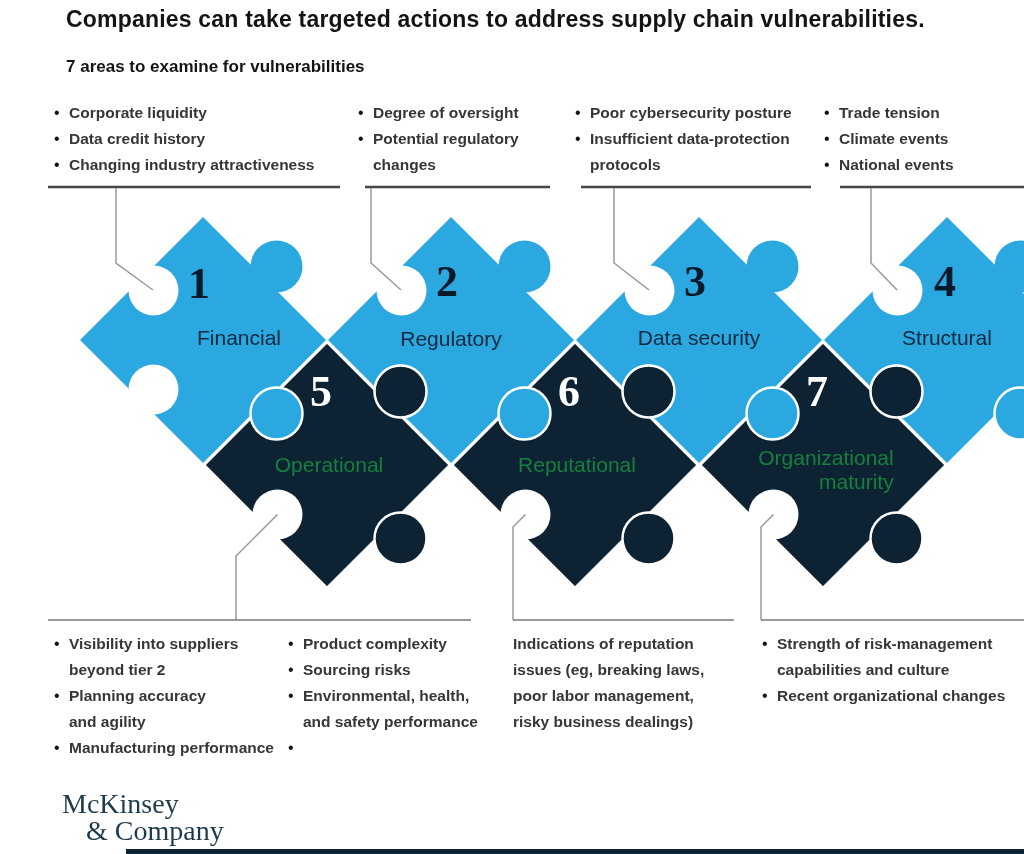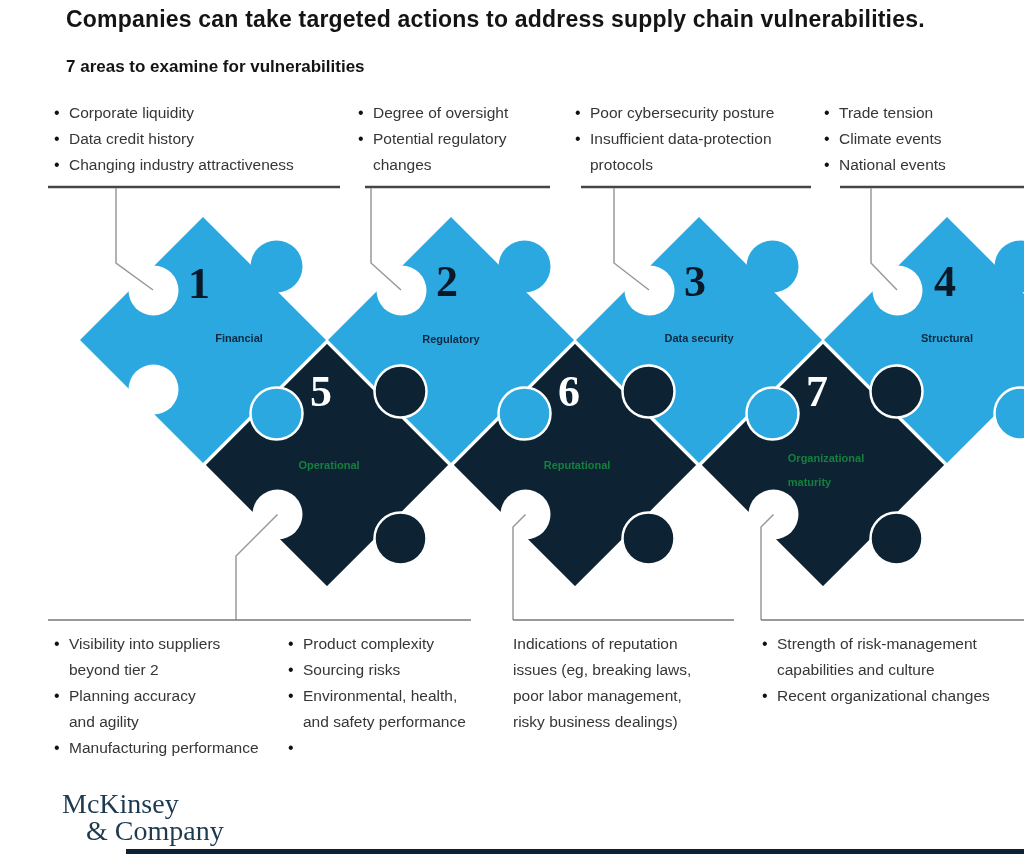--- a/index.html
+++ b/index.html
@@ -4,26 +4,26 @@
 <style>
   html,body{margin:0;padding:0;background:#ffffff;}
   .canvas{position:relative;width:1024px;height:854px;background:#fff;overflow:hidden;
           font-family:"Liberation Sans",sans-serif;color:#363636;margin-left:48px;}
   .abs{position:absolute;}
   .title{left:18px;top:6px;font-size:23px;font-weight:700;color:#141414;letter-spacing:.2px;}
   .subtitle{left:18px;top:57px;font-size:17px;font-weight:700;color:#141414;}
   .list{font-size:15.5px;line-height:26px;color:#363636;}
   .li{display:flex;align-items:flex-start;}
   .blt{width:15px;flex:0 0 15px;font-size:16px;color:#111;}
-  .txt{white-space:pre-line;}
+  .txt{white-space:pre-line;font-weight:bold;}
   .pnum{font-family:"Liberation Serif",serif;font-weight:700;font-size:44px;
         transform:translate(-50%,-50%);line-height:1;}
   .pnum.blue{color:#081a29;}
   .pnum.dark{color:#ffffff;}
-  .plab{font-size:11px;transform:translate(-50%,-50%);text-align:left;white-space:pre-line;line-height:24px;font-weight:bold;}
+  .plab{font-size:21px;transform:translate(-50%,-50%);text-align:right;white-space:pre-line;line-height:24px;}
   .plab.blue{color:#0d2940;}
   .plab.dark{color:#15803d;}
   .logo{font-family:"Liberation Serif",serif;color:#1d3a4e;line-height:1;}
   .logo .l1{position:absolute;left:14px;top:790px;font-size:28px;}
   .logo .l2{position:absolute;left:38px;top:817px;font-size:28px;font-family:Liberation Serif, serif;}
   .edgebar{left:78px;top:849px;width:946px;height:5px;background:#0d2333;}
   svg{display:block;}
 </style>
 </head>
 <body>

